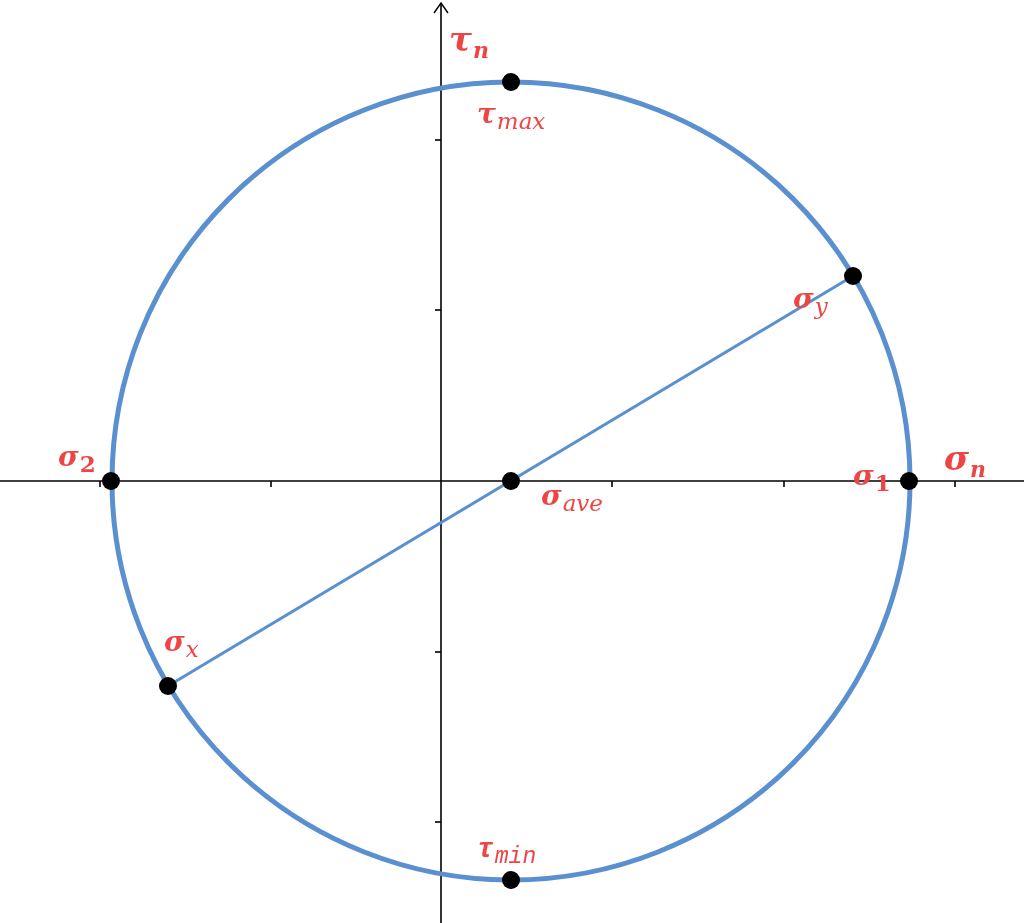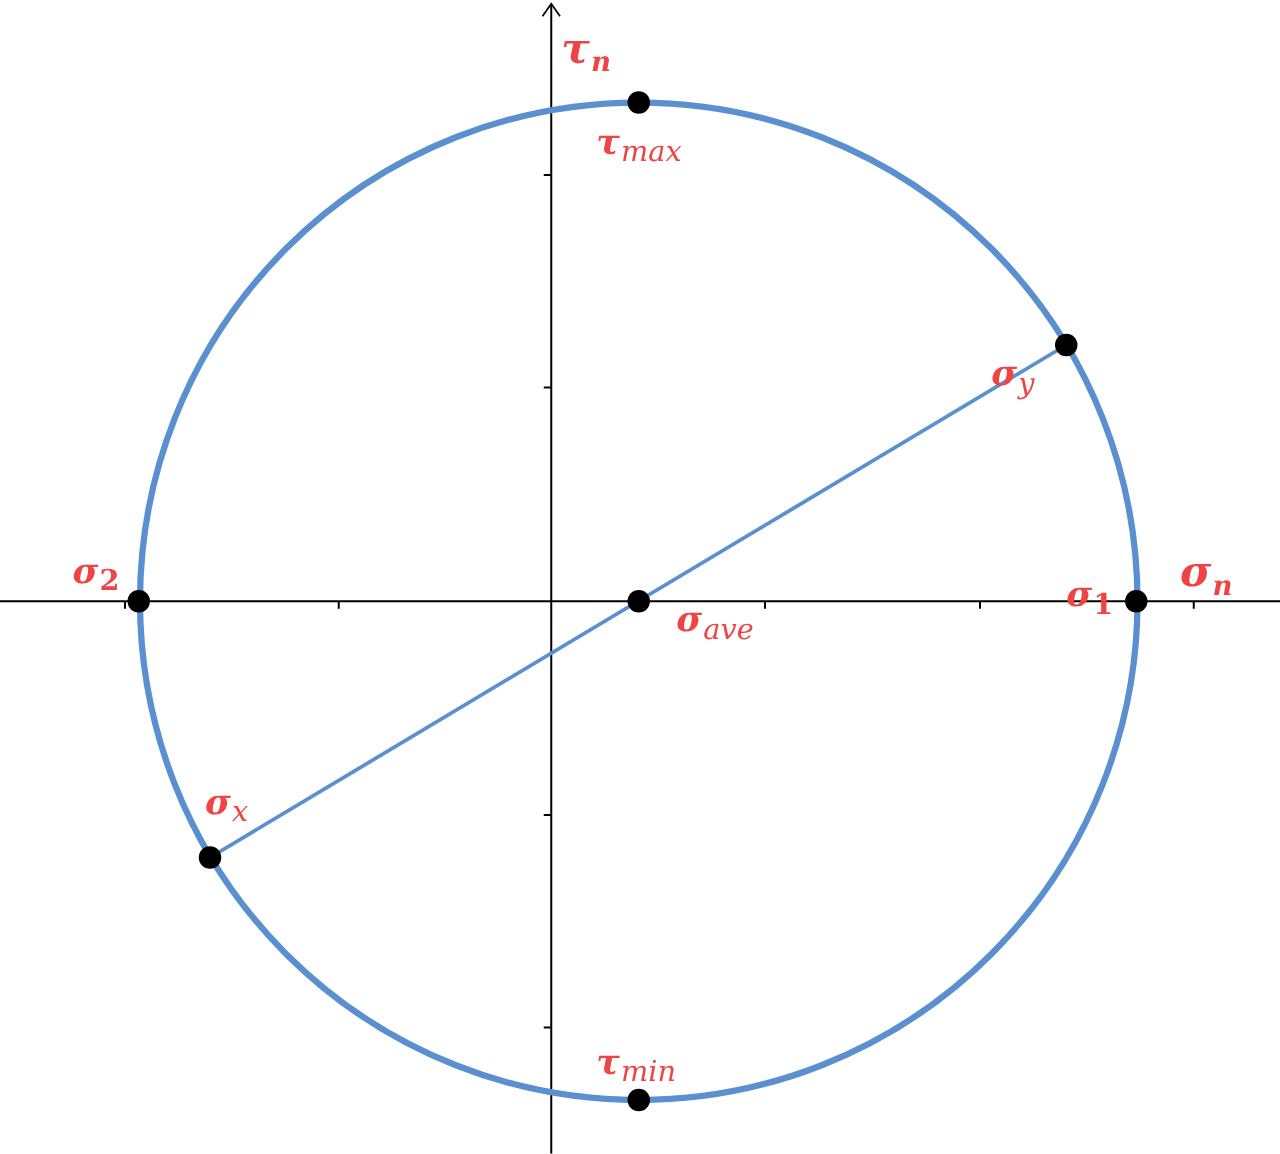--- a/index.html
+++ b/index.html
@@ -66,21 +66,21 @@
   <div class="lbl axis-lbl" style="left:449px; top:22px;">
     <span class="main">τ</span><span class="sub">n</span>
   </div>
   <div class="lbl axis-lbl" style="left:944px; top:441px;text-align:center;">
     <span class="main">σ</span><span class="sub">n</span>
   </div>
 
   <div class="lbl" style="left:477px; top:100px;">
     <span class="main">τ</span><span class="sub">max</span>
   </div>
-  <div class="lbl" style="left:477px; top:836px;">
+  <div class="lbl" style="left:477px; top:836px;font-family:Liberation Mono, monospace;">
     <span class="main">τ</span><span class="sub">min</span>
   </div>
   <div class="lbl" style="left:853px; top:462px;">
     <span class="main">σ</span><span class="sub num">1</span>
   </div>
   <div class="lbl" style="left:58px; top:443px;">
     <span class="main">σ</span><span class="sub num">2</span>
   </div>
   <div class="lbl" style="left:517px; top:482px;margin-left:24px;">
     <span class="main">σ</span><span class="sub">ave</span>

